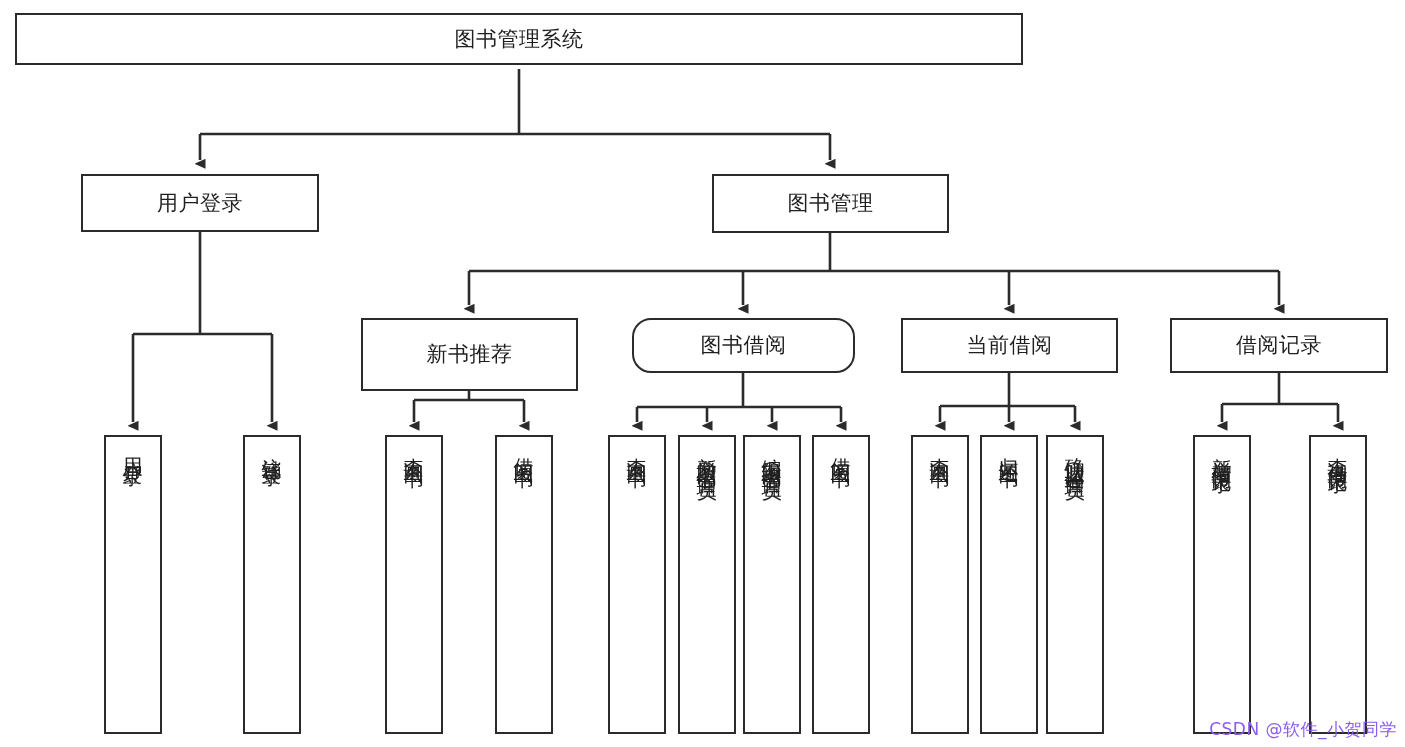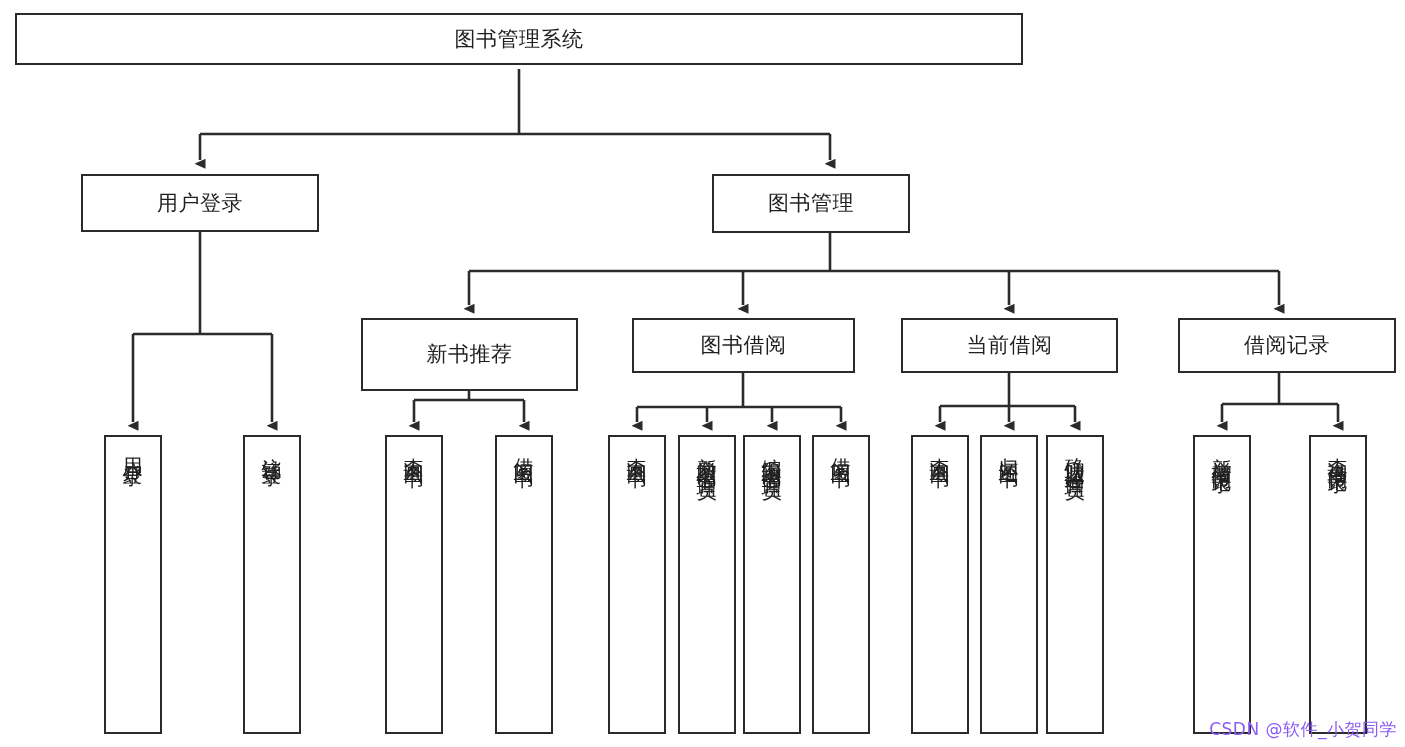--- a/index.html
+++ b/index.html
@@ -126,34 +126,34 @@
     </g>
   </svg>
 
   <div class="node horizontal" style="left:15px; top:13px; width:1008px; height:52px;">
     <span class="node-label">图书管理系统</span>
   </div>
 
   <div class="node horizontal" style="left:81px; top:174px; width:238px; height:58px;">
     <span class="node-label">用户登录</span>
   </div>
-  <div class="node horizontal" style="left:712px; top:174px; width:198px; height:59px;">
+  <div class="node horizontal" style="left:712px; top:174px; width:237px; height:59px;">
     <span class="node-label">图书管理</span>
   </div>
 
   <div class="node horizontal" style="left:361px; top:318px; width:217px; height:73px;justify-content:center;">
     <span class="node-label">新书推荐</span>
   </div>
-  <div class="node horizontal" style="left:632px; top:318px; width:223px; height:55px;">
+  <div class="node horizontal" style="left:632px; top:318px; width:223px; height:55px;border-radius:19px;">
     <span class="node-label">图书借阅</span>
   </div>
   <div class="node horizontal" style="left:901px; top:318px; width:217px; height:55px;">
     <span class="node-label">当前借阅</span>
   </div>
-  <div class="node horizontal" style="left:1170px; top:318px; width:218px; height:55px;margin-left:8px;">
+  <div class="node horizontal" style="left:1170px; top:318px; width:218px; height:55px;">
     <span class="node-label">借阅记录</span>
   </div>
 
   <div class="node vertical" style="left:104px; top:435px; width:58px; height:299px;">
     <span class="node-label">用户登录</span>
   </div>
   <div class="node vertical" style="left:243px; top:435px; width:58px; height:299px;">
     <span class="node-label">注销登录</span>
   </div>
 

